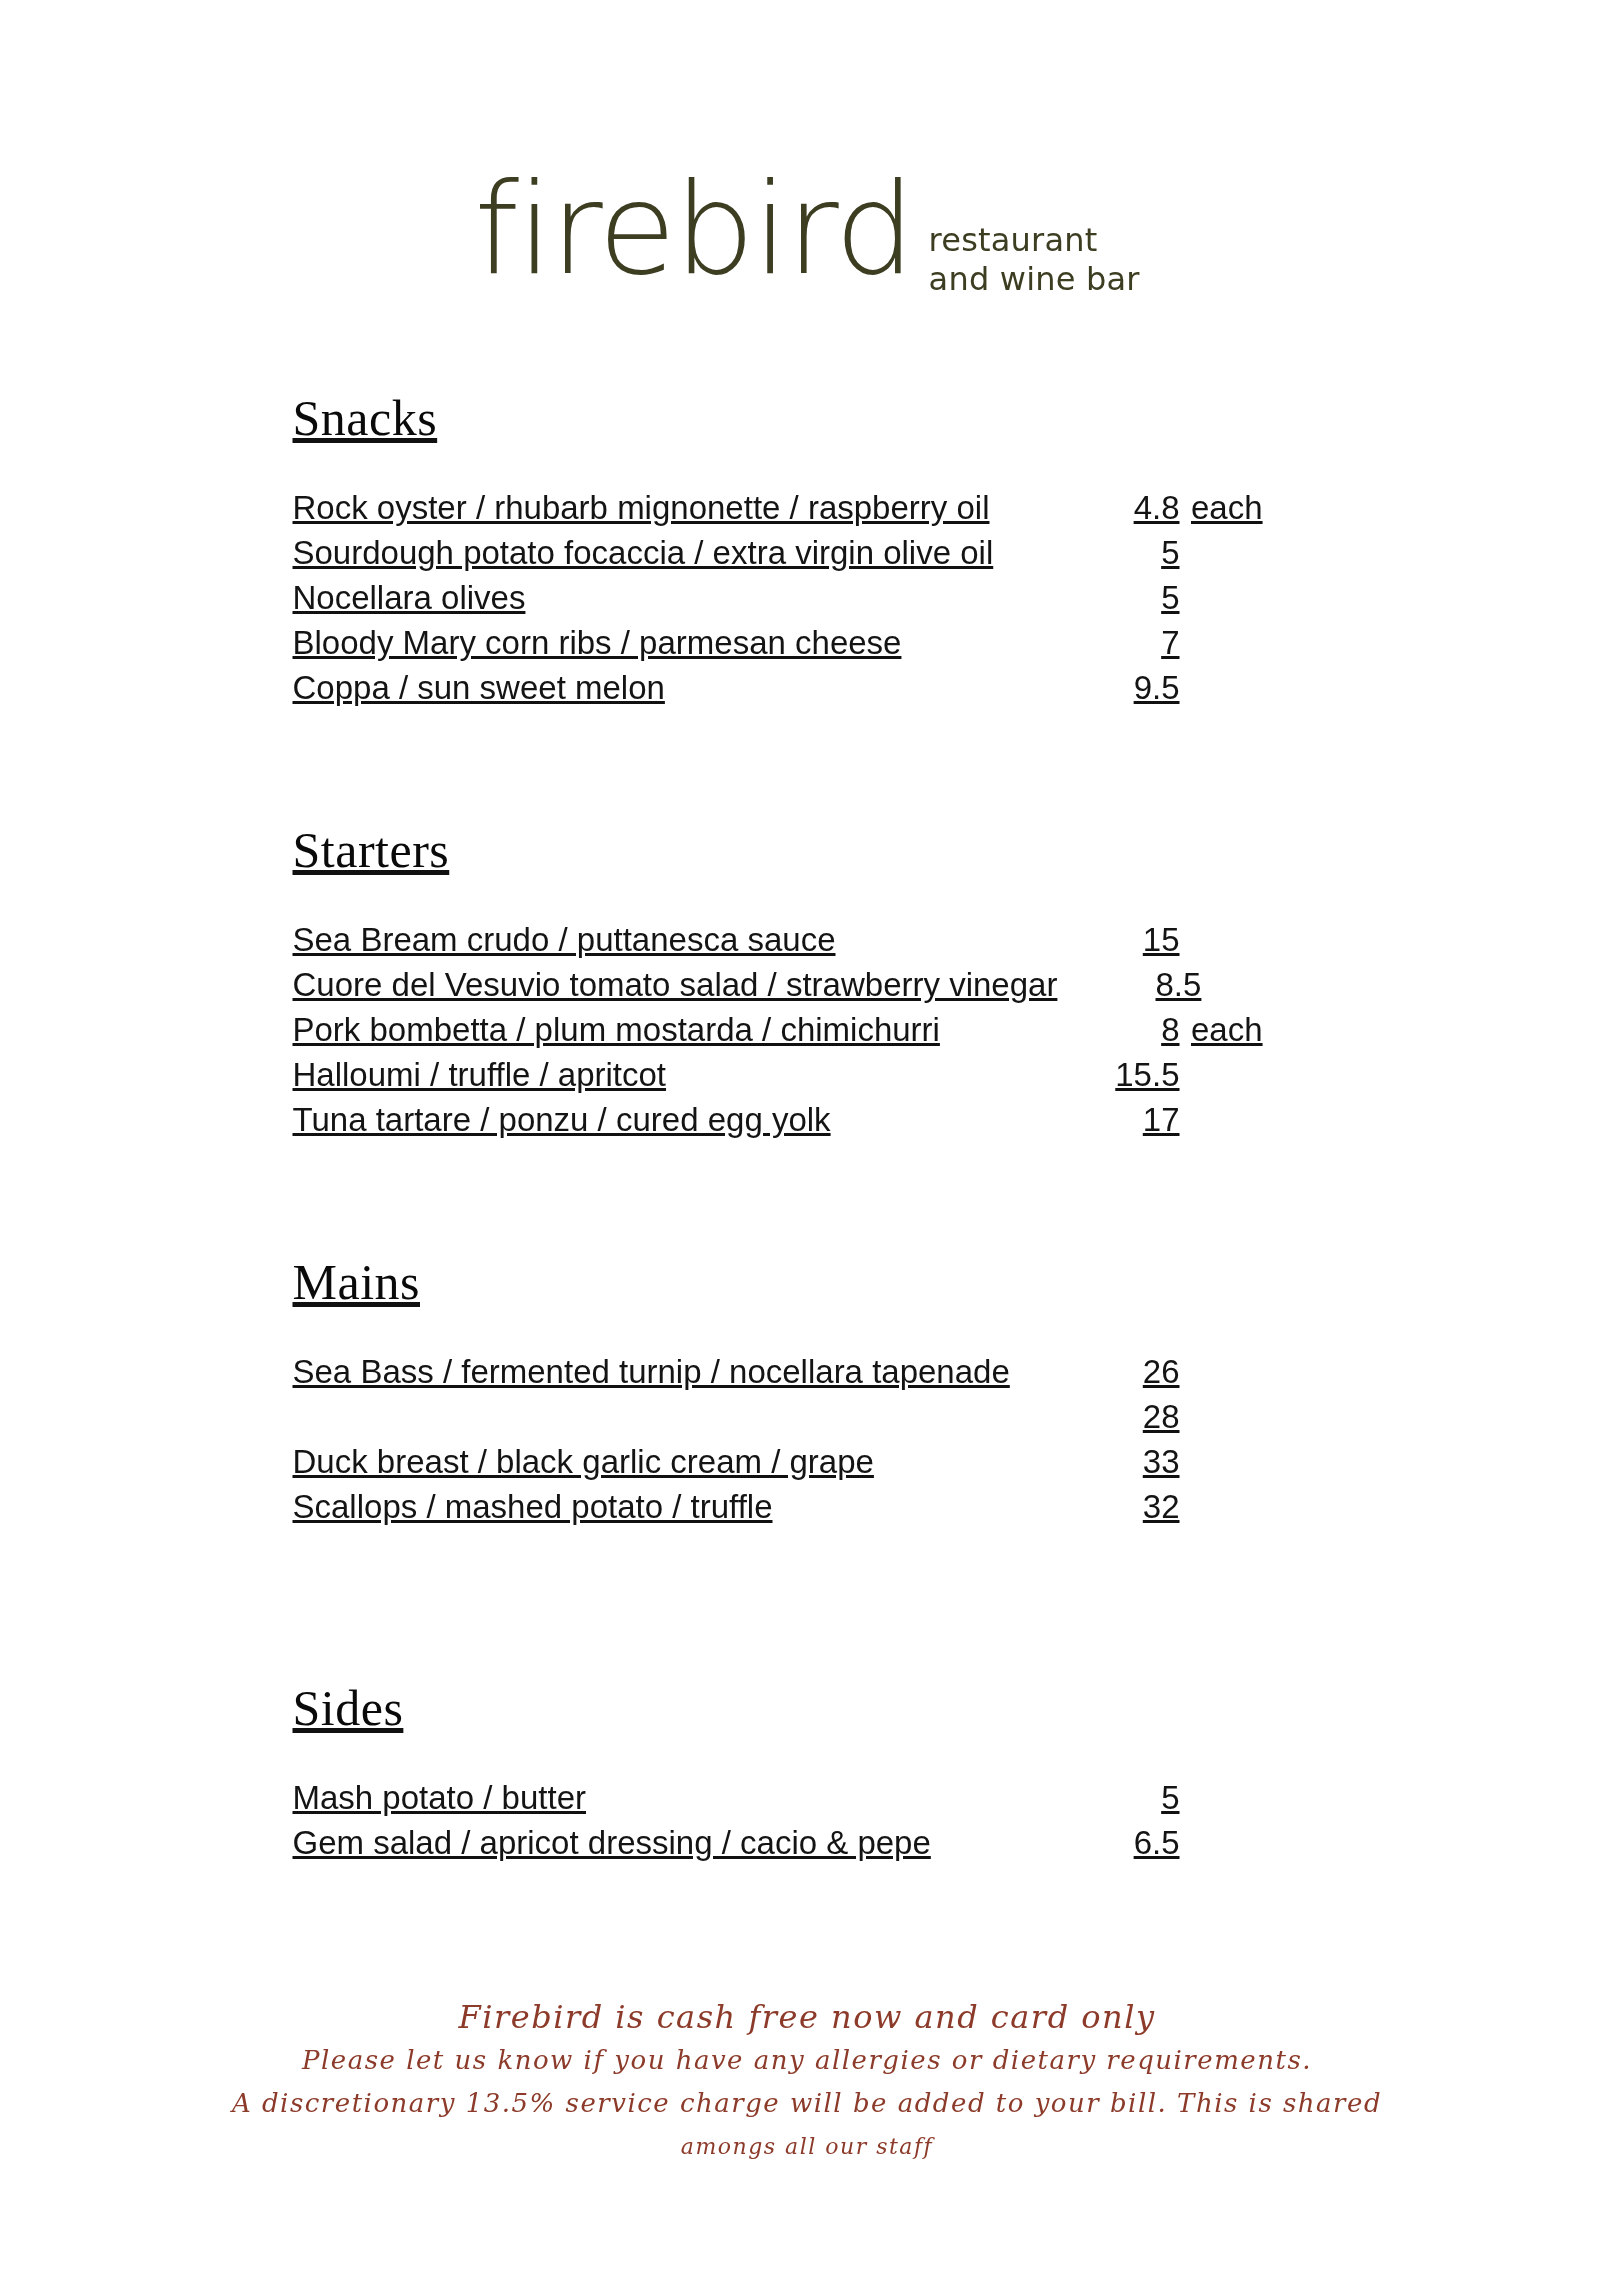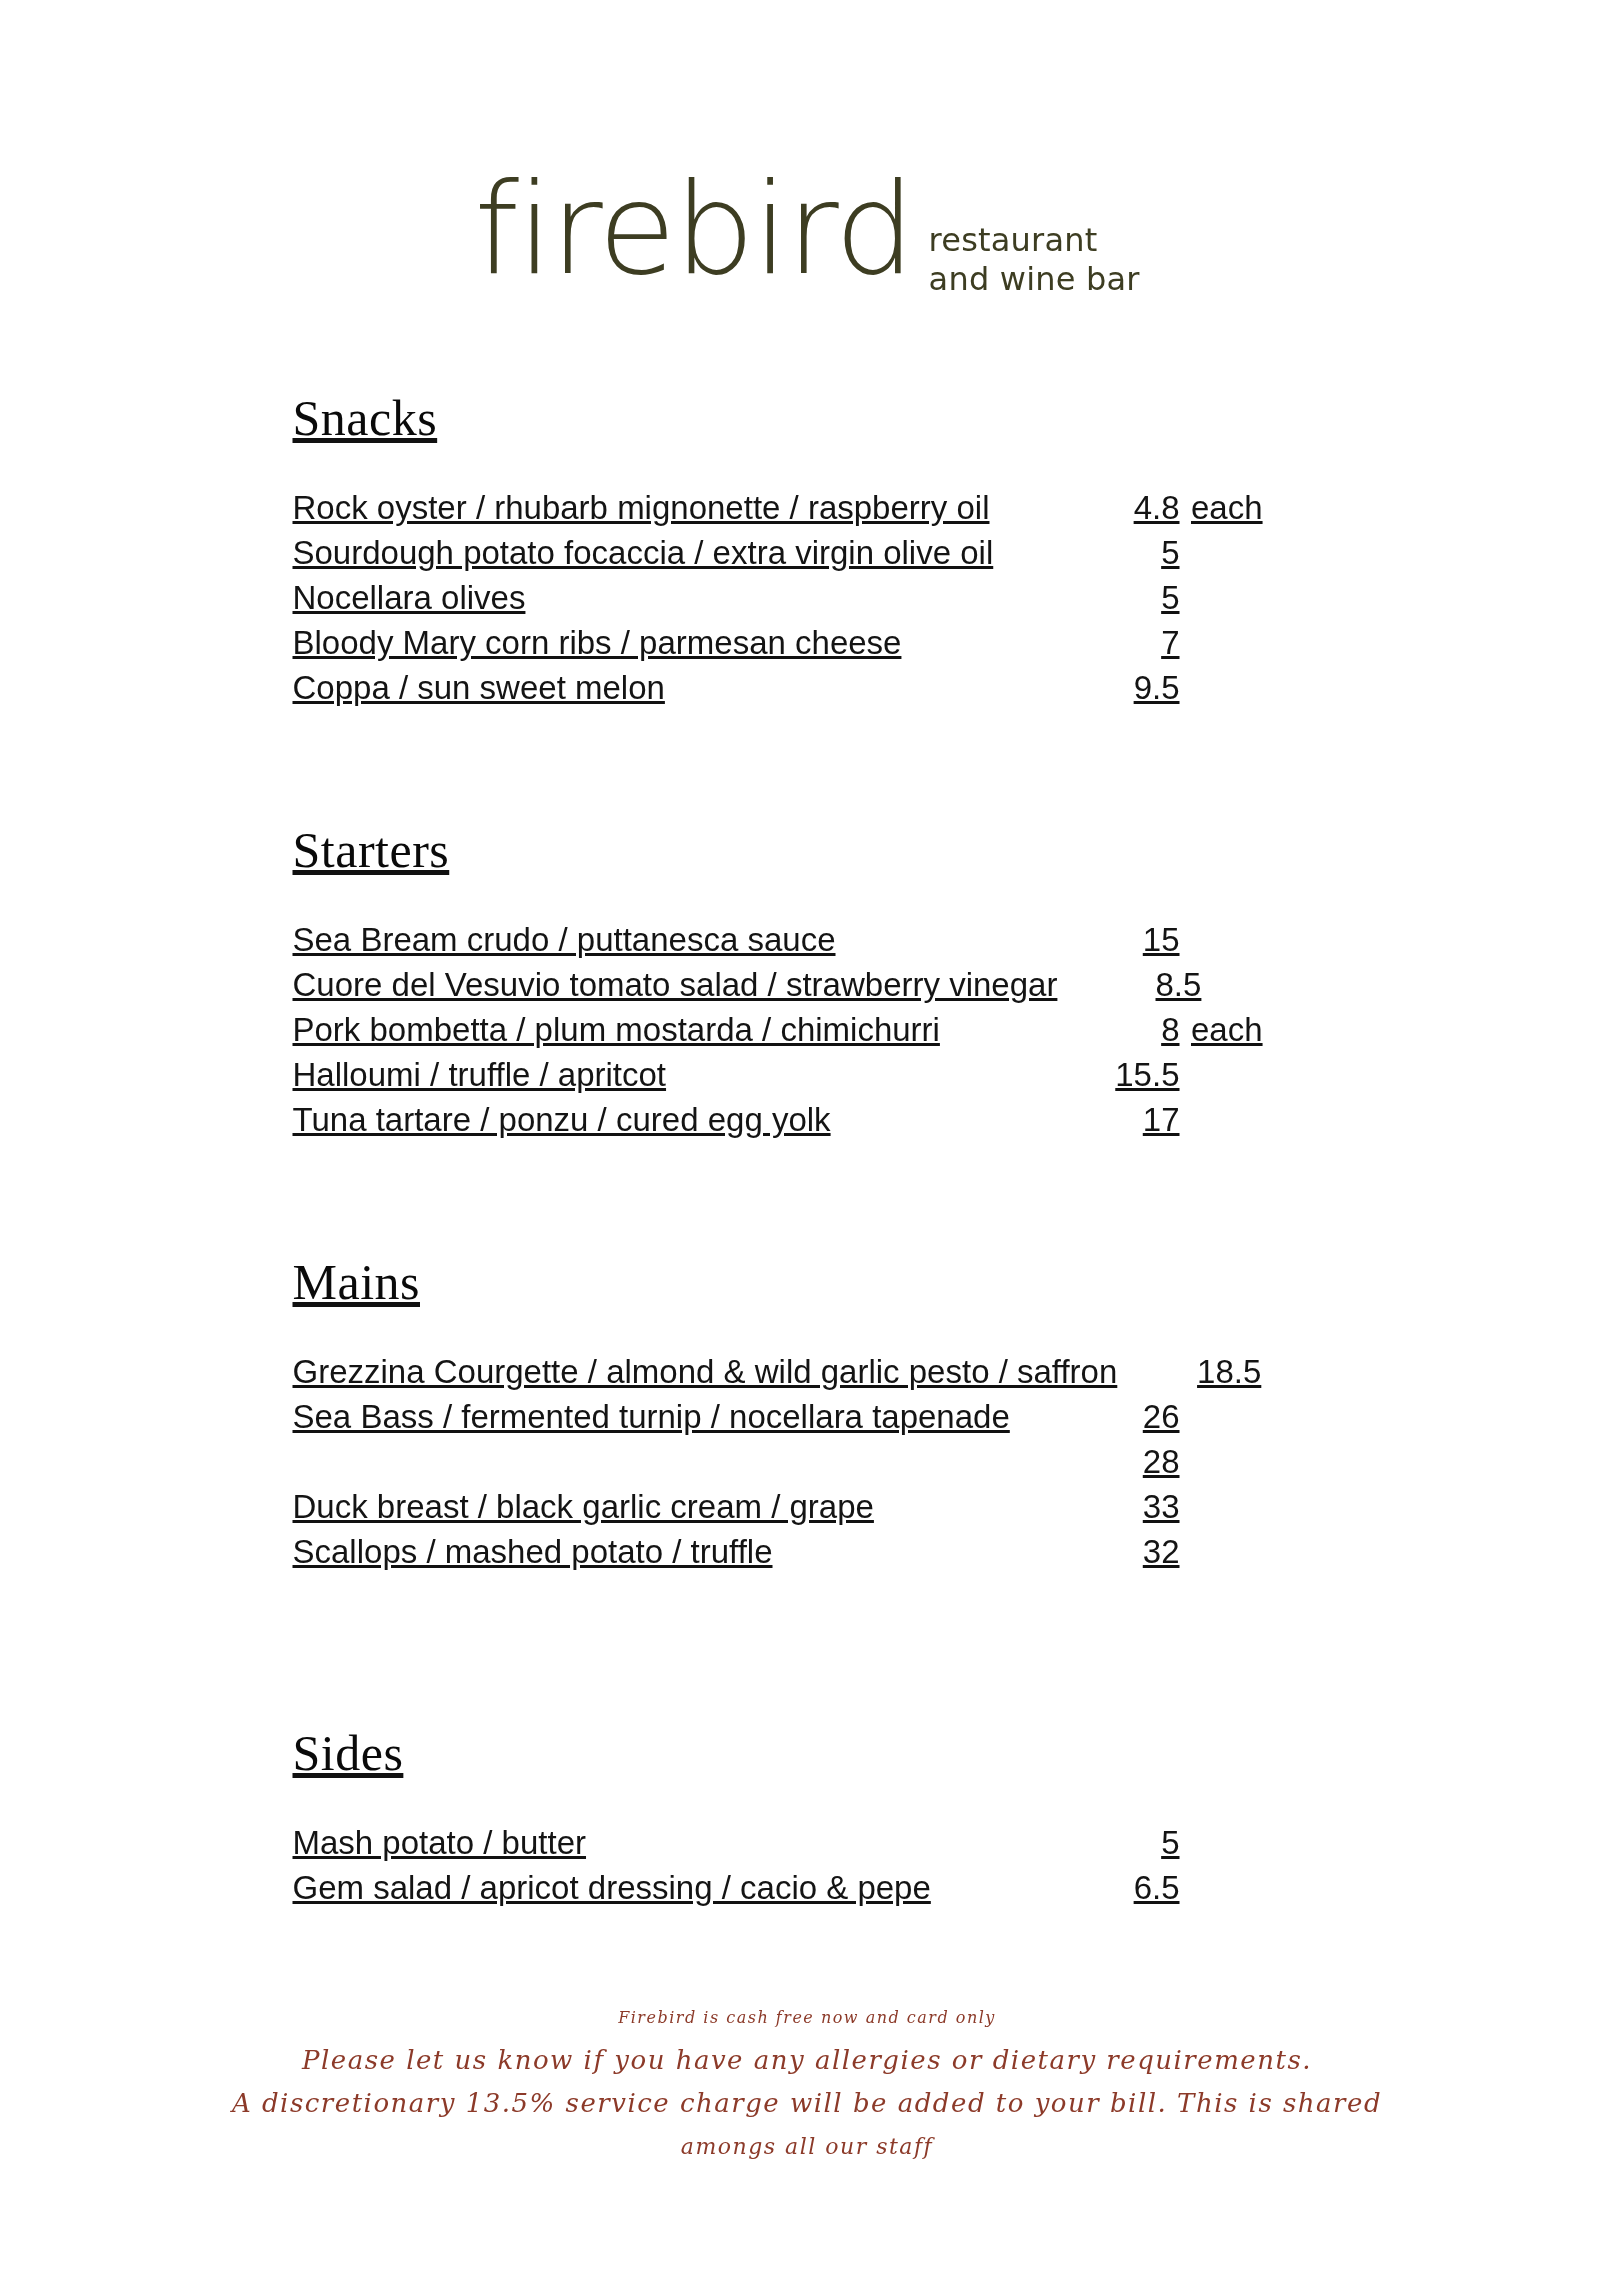--- a/index.html
+++ b/index.html
@@ -110,21 +110,21 @@
     text-align: center;
     color: #8c3a29;
     font-family: "DejaVu Serif", serif;
     font-style: italic;
     font-weight: 400;
     font-size: 26px;
     line-height: 43px;
     letter-spacing: 1.5px;
   }
   .footer div { display: block; }
-  .footer .f1 { font-size: 16px; }
+  .footer .f1 { font-size: 32px; }
   .footer .f2 { font-size: 26px; }
   .footer .f3 { font-size: 26px; }
   .footer .f4 { font-size: 22px; }
 </style>
 </head>
 <body>
 
 <div class="header">
   <div class="logo-row">
     <div class="logo-word">firebird</div>
@@ -206,26 +206,20 @@
         <span class="item-price">17</span>
         <span class="item-suffix"></span>
       </div>
     </div>
   </div>
 
   <div class="section section-gap-3">
     <h2 class="section-title">Mains</h2>
     <div class="items">
       <div class="item-row">
-        <span class="item-name">Grezzina Courgette / almond &amp; wild garlic pesto / saffron</span>
-        <span class="item-spacer"></span>
-        <span class="item-price">18.5</span>
-        <span class="item-suffix"></span>
-      </div>
-      <div class="item-row">
         <span class="item-name">Sea Bass / fermented turnip / nocellara tapenade</span>
         <span class="item-spacer"></span>
         <span class="item-price">26</span>
         <span class="item-suffix"></span>
       </div>
       <div class="item-row">
         <span class="item-spacer"></span>
         <span class="item-price">28</span>
         <span class="item-suffix"></span>
       </div>

